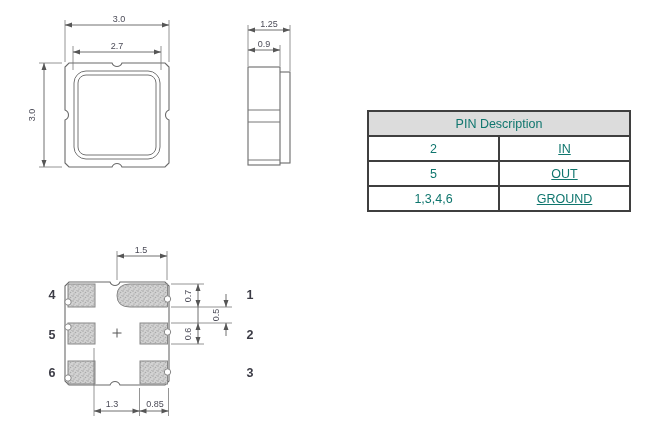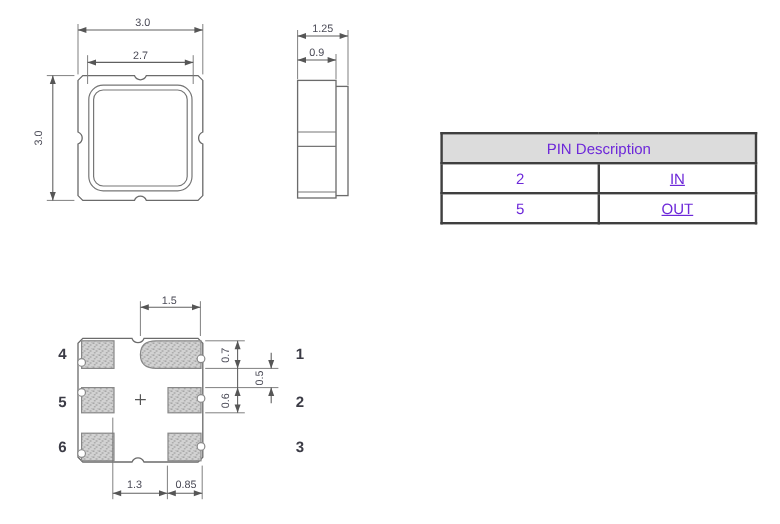--- a/index.html
+++ b/index.html
@@ -14,21 +14,21 @@
   .thin{fill:none;stroke:#767676;stroke-width:1;}
   .ext{stroke:#7a7a7a;stroke-width:0.8;}
   .dimline{stroke:#606060;stroke-width:0.9;}
   .arrow{fill:#565656;}
   .pad{stroke:#888888;stroke-width:1;}
   .notch{fill:#ffffff;stroke:#888888;stroke-width:1;}
   .cross{stroke:#555555;stroke-width:1;}
   .pin-table{position:absolute;left:367px;top:110px;width:264px;}
   .pin-table table{
     border-collapse:collapse;width:100%;
-    font-size:12.5px;color:#6d28d9;table-layout:fixed;
+    font-size:12.5px;color:#0f766e;table-layout:fixed;
   }
   .pin-table th,.pin-table td{
     border:2px solid #3f3f3f;text-align:center;vertical-align:middle;
     height:23px;padding:0;font-weight:400;
   }
   .pin-table th{background:#dcdcdc;}
   .pin-table .col-pin{width:40%;}
   .pin-table .col-desc{width:60%;text-decoration:underline;}
 </style>
 </head>
@@ -181,17 +181,21 @@
       </thead>
       <tbody>
         <tr>
           <td class="col-pin">2</td>
           <td class="col-desc">IN</td>
         </tr>
         <tr>
           <td class="col-pin">5</td>
           <td class="col-desc">OUT</td>
         </tr>
+        <tr>
+          <td class="col-pin">1,3,4,6</td>
+          <td class="col-desc">GROUND</td>
+        </tr>
       </tbody>
     </table>
   </div>
 
 </div>
 
 </body></html>

